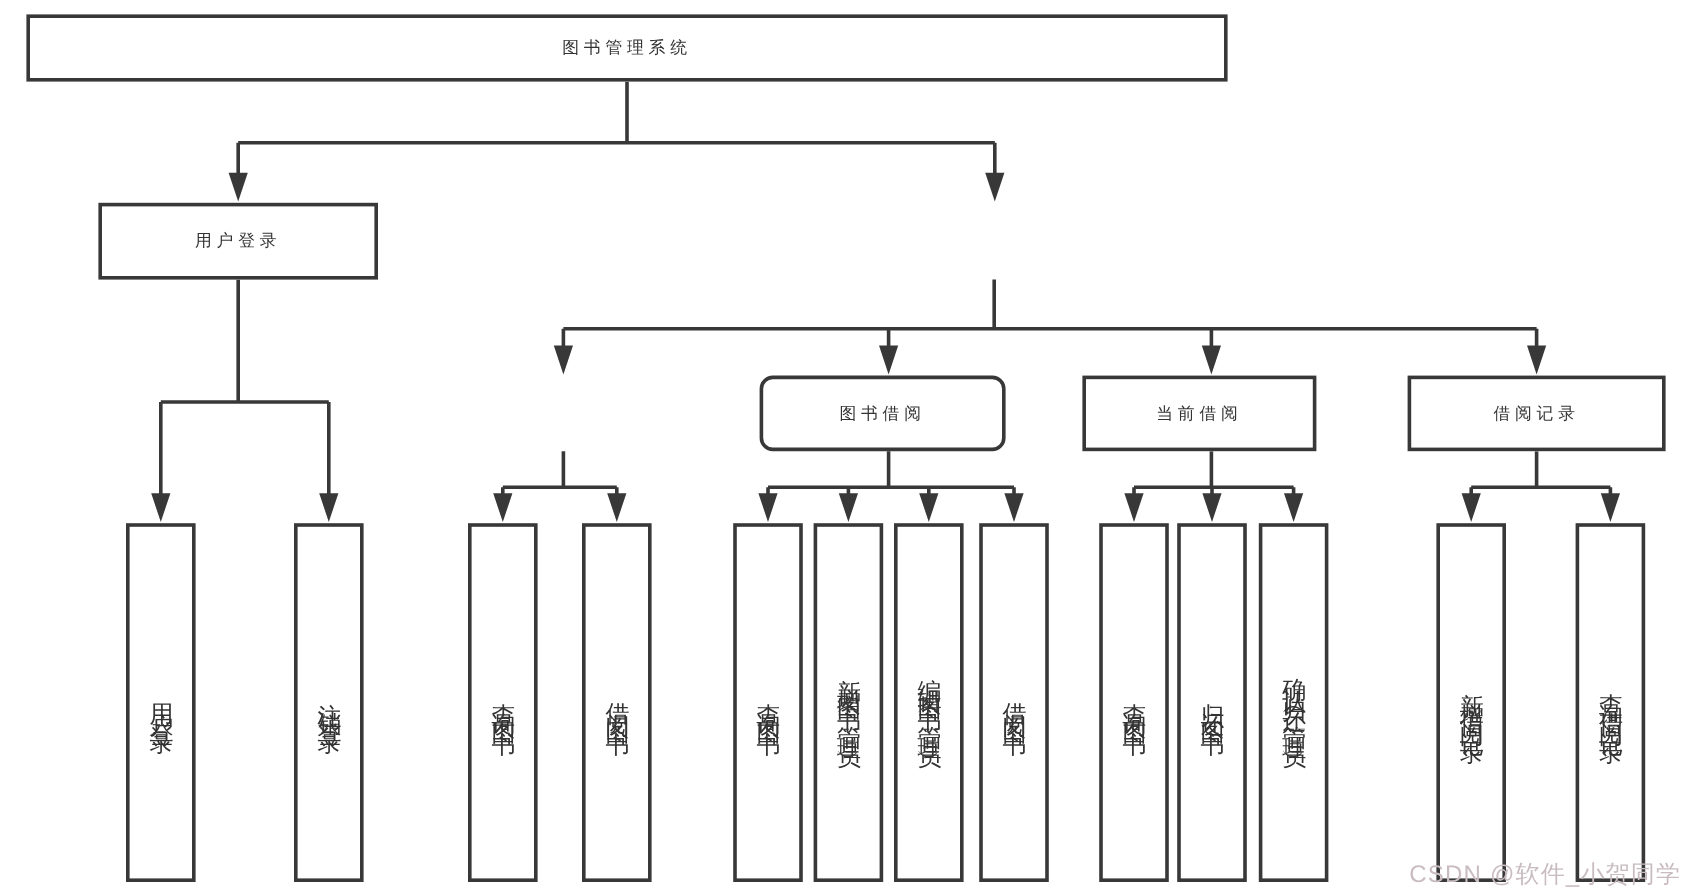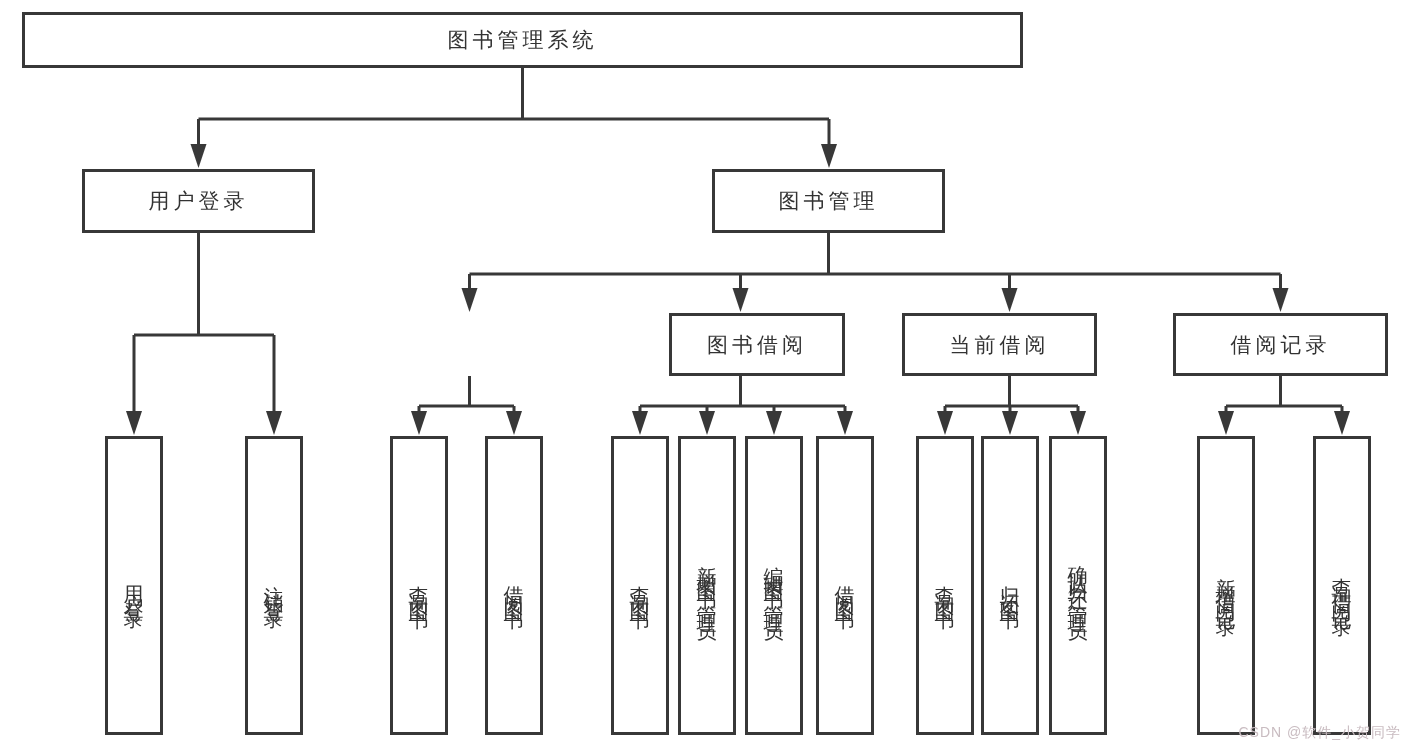--- a/index.html
+++ b/index.html
@@ -20,35 +20,35 @@
   }
   .connectors{position:absolute;left:0;top:0;color:var(--line);}
   .connectors path{stroke:currentColor;stroke-width:3;fill:none;}
   .connectors polygon{fill:currentColor;stroke:none;}
   .node{
     position:absolute;
     box-sizing:border-box;
     border:3px solid var(--line);
     background:var(--box_bg);
     display:flex;align-items:center;justify-content:center;
-    font-size:21px;letter-spacing:4px;
+    font-size:14px;letter-spacing:4px;
     color:var(--text);
   }
   .leaf{font-size:20px;}
   .leaf .vtext{
     writing-mode:vertical-rl;
     text-orientation:mixed;
     letter-spacing:8px;
     line-height:1;
     white-space:nowrap;
   }
   .watermark{
     position:absolute;
     right:4px;bottom:5px;
-    font-size:14px;
+    font-size:20px;
     letter-spacing:1px;
     color:var(--watermark);
     pointer-events:none;
   }
 </style>
 </head>
 <body>
 
 <div class="canvas">
 
@@ -83,23 +83,22 @@
       <polygon points="1002,411 1018,411 1010,435"></polygon>
       <polygon points="1070,411 1086,411 1078,435"></polygon>
       <polygon points="1218,411 1234,411 1226,435"></polygon>
       <polygon points="1334,411 1350,411 1342,435"></polygon>
     </g>
   </svg>
 
   <div class="node" style="left:22px;top:12px;width:1001px;height:56px;">图书管理系统</div>
 
   <div class="node" style="left:82px;top:169px;width:233px;height:64px;">用户登录</div>
-  <div class="node" style="left:712px;top:169px;width:233px;height:64px;">图书管理</div>
 
-  <div class="node" style="left:669px;top:313px;width:176px;height:63px;">图书借阅</div>
+  <div class="node" style="left:633px;top:313px;width:205px;height:63px;border-radius:11px;">图书借阅</div>
   <div class="node" style="left:902px;top:313px;width:195px;height:63px;">当前借阅</div>
   <div class="node" style="left:1173px;top:313px;width:215px;height:63px;">借阅记录</div>
 
   <div class="node leaf" style="left:105px;top:436px;width:58px;height:299px;">
     <span class="vtext">用户登录</span>
   </div>
   <div class="node leaf" style="left:245px;top:436px;width:58px;height:299px;">
     <span class="vtext">注销登录</span>
   </div>
 

